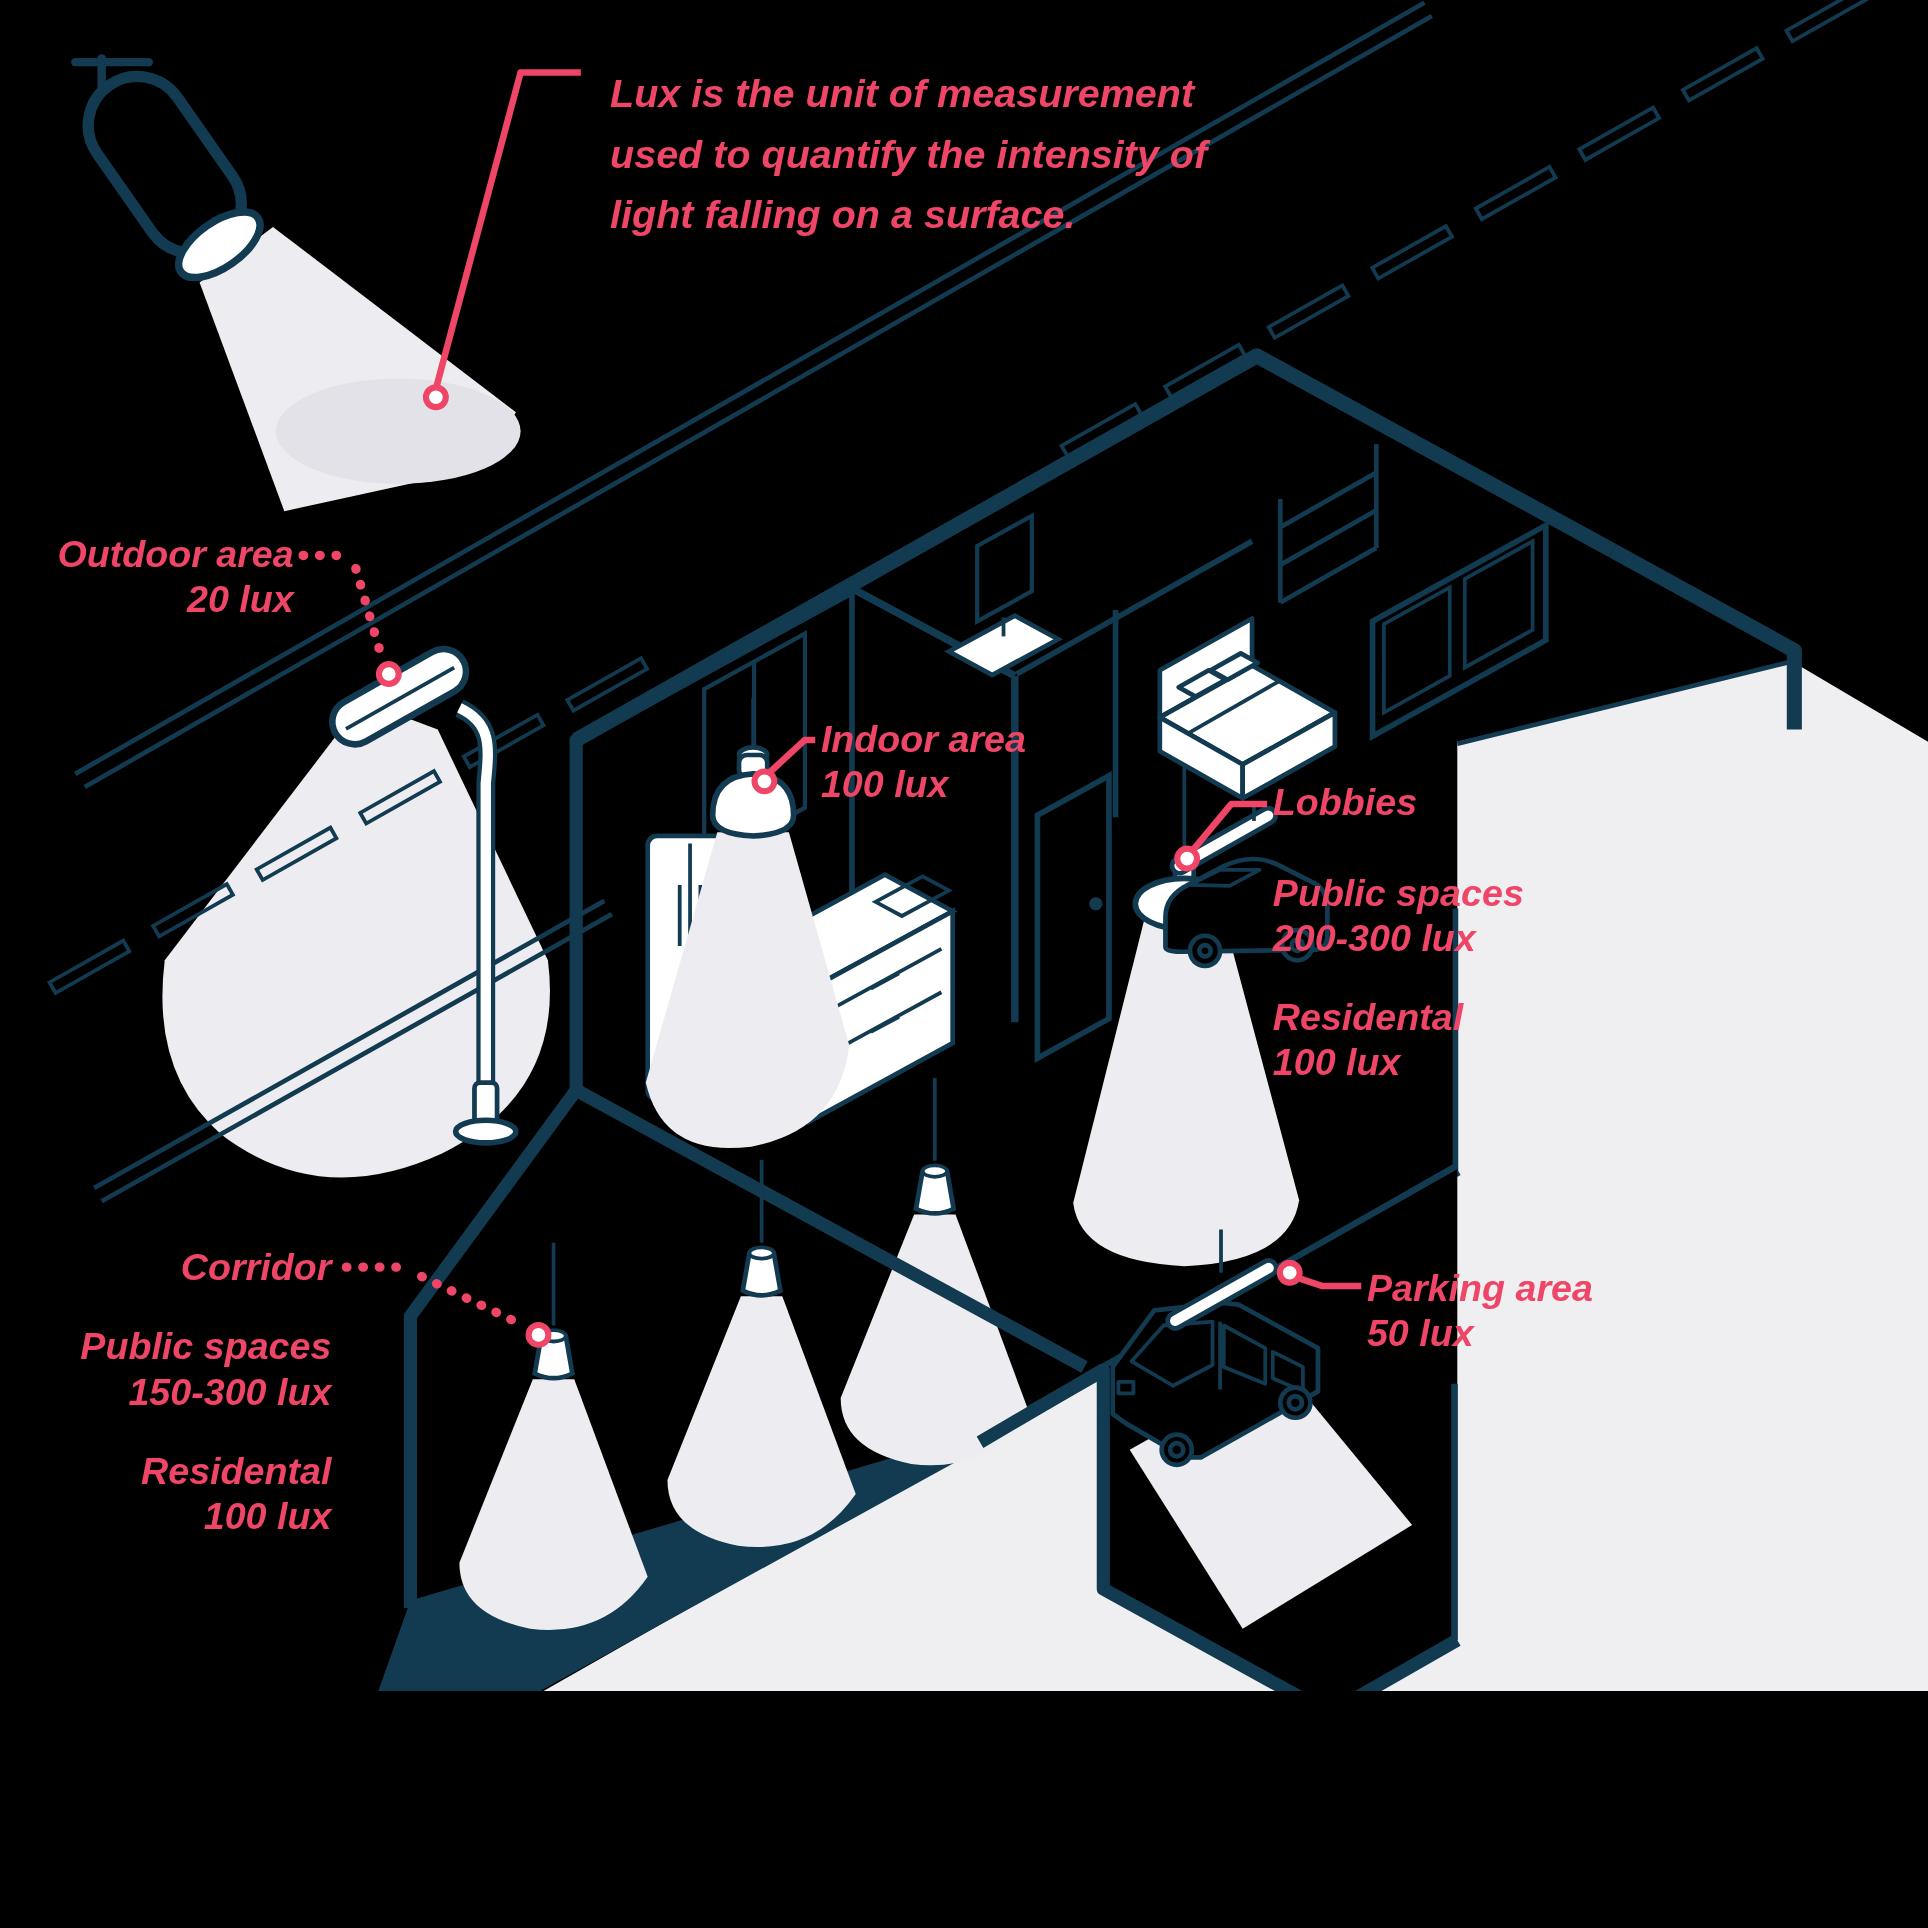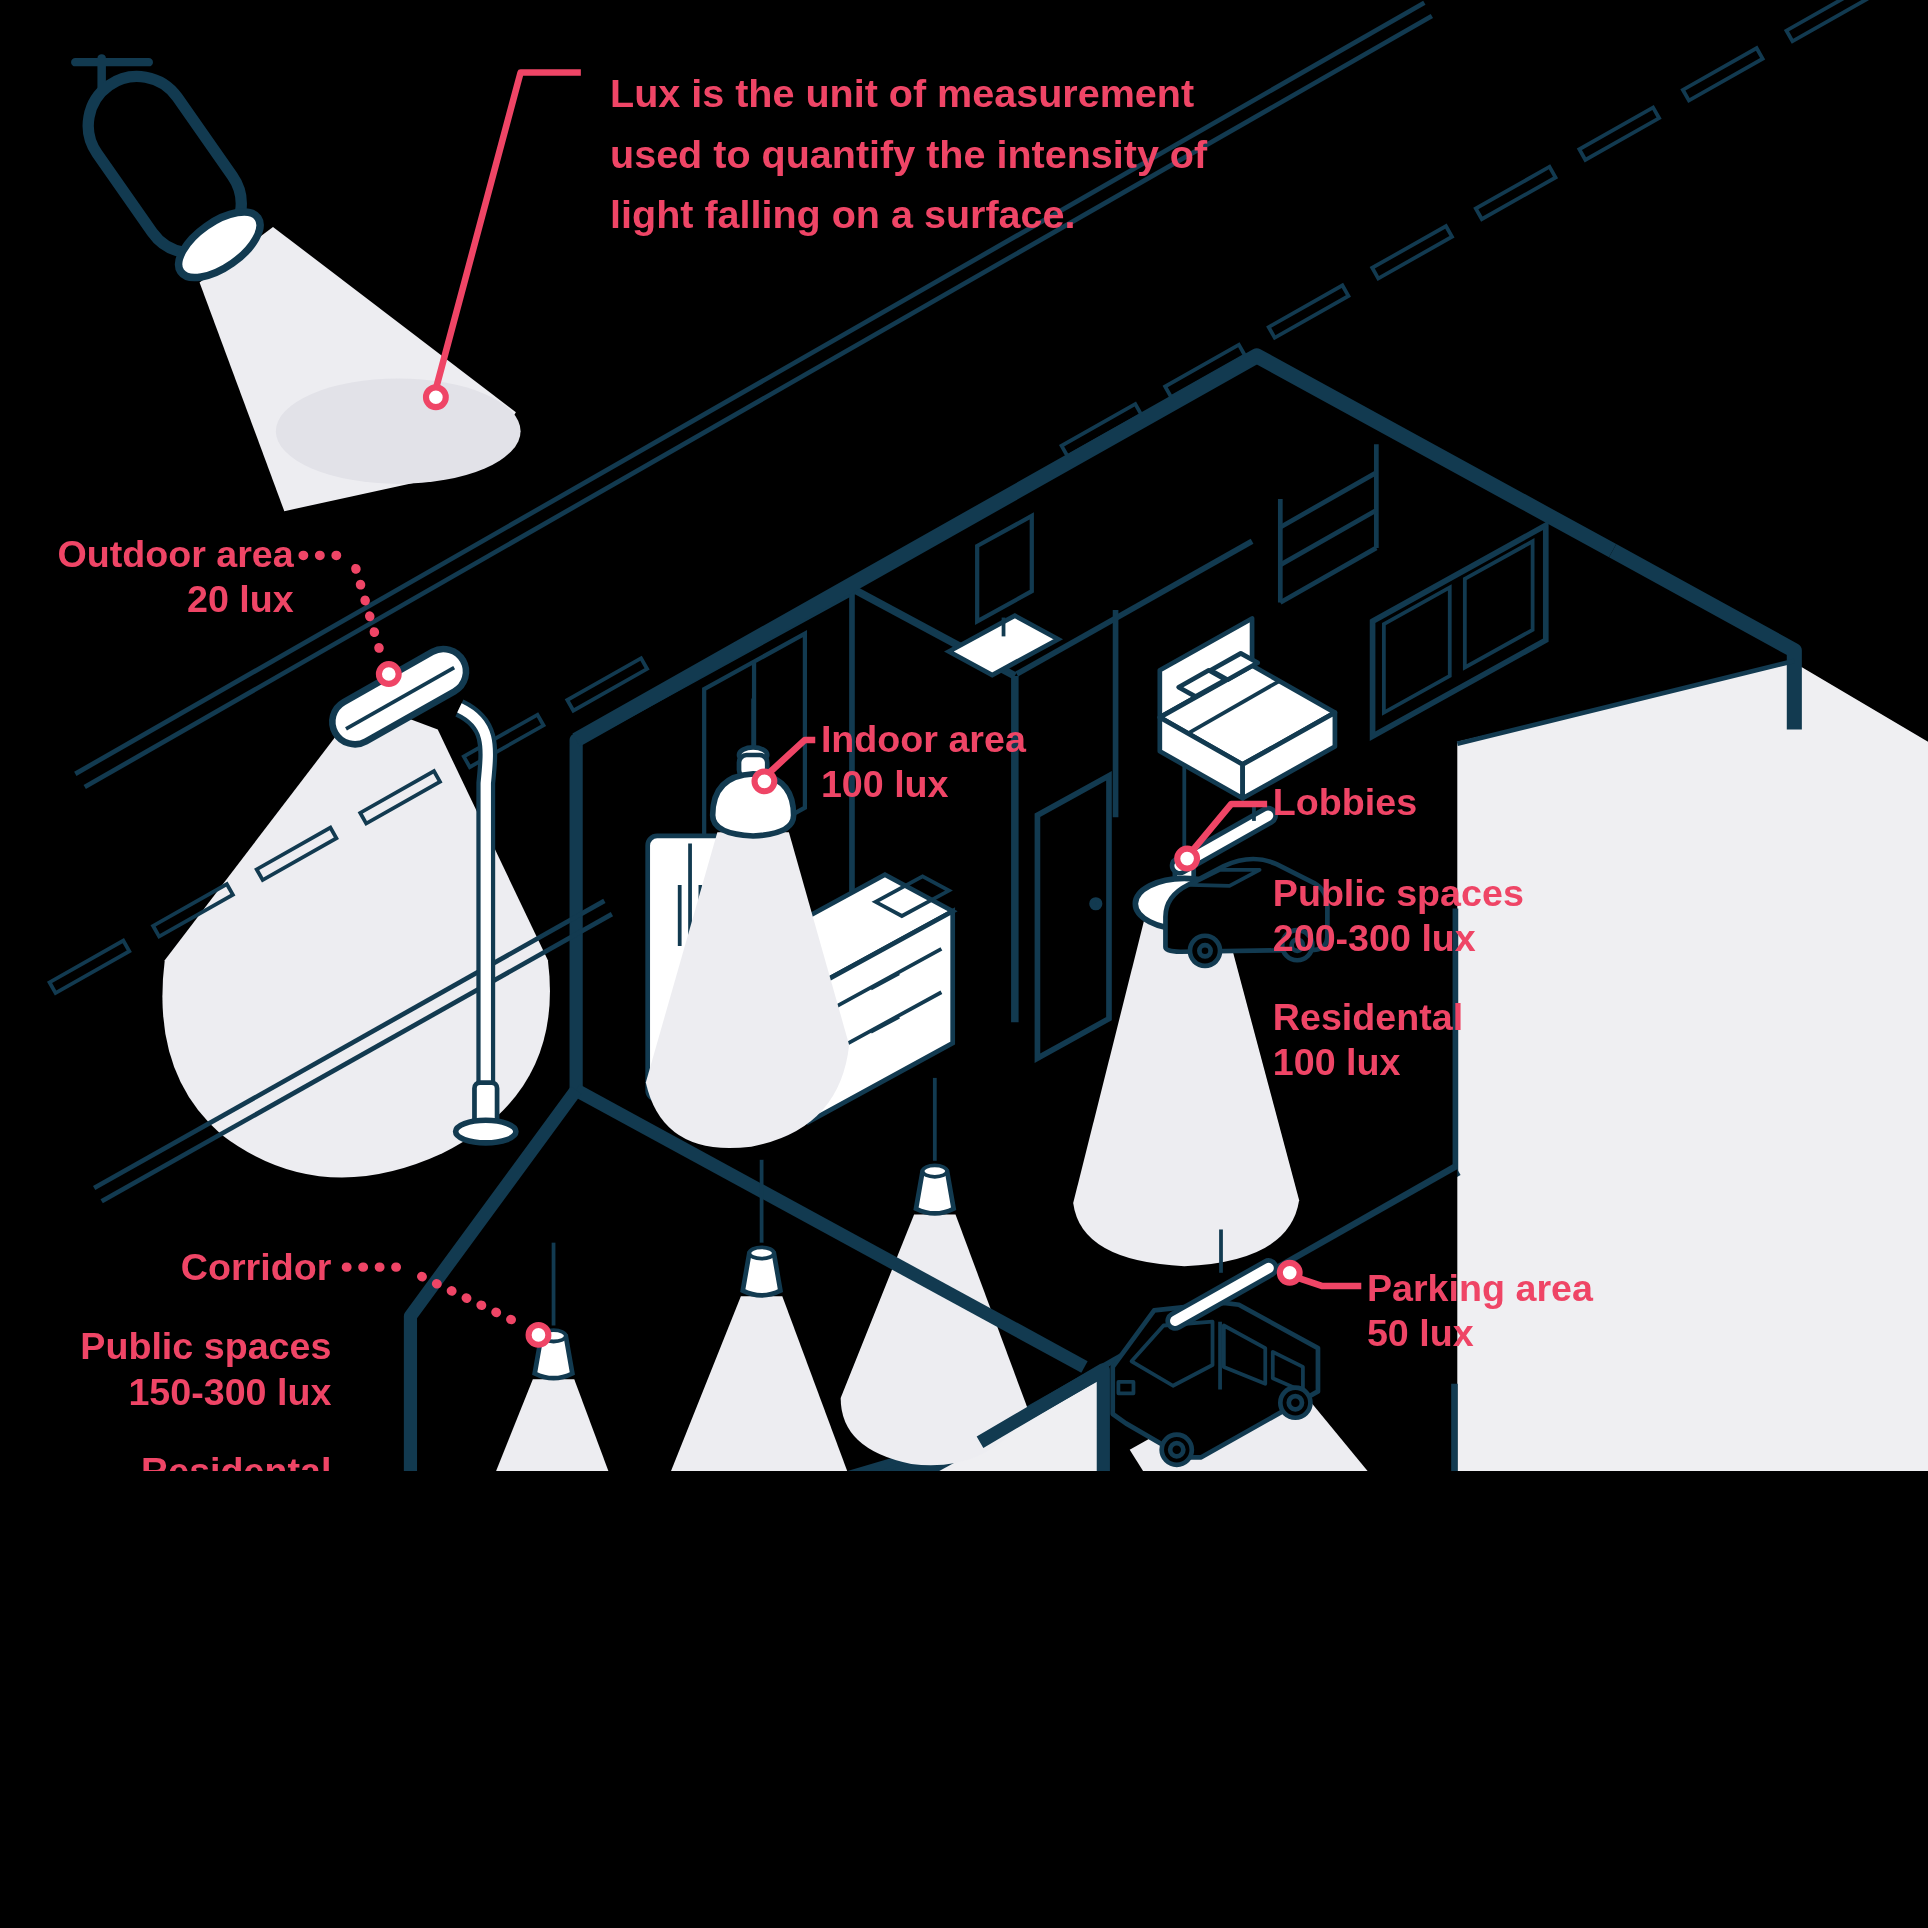--- a/index.html
+++ b/index.html
@@ -1,16 +1,16 @@
 <!DOCTYPE html>
 <html style="font-size:15px"><head>
 <meta charset="utf-8">
 <style>
   html,body{margin:0;padding:0;background:#000;}
-  .stage{width:1928px;height:1471px;position:relative;background:#000;overflow:hidden;}
+  .stage{width:1928px;height:1691px;position:relative;background:#000;overflow:hidden;font-style:italic;}
   svg{display:block;}
   text{font-family:"Liberation Sans",sans-serif;font-weight:bold;}
   .txt-pink{fill:#EF4566;}
   .t-intro{font-size:42px;}
   .t-label{font-size:40px;}
 </style>
 </head>
 <body>
 
 <div class="stage">

